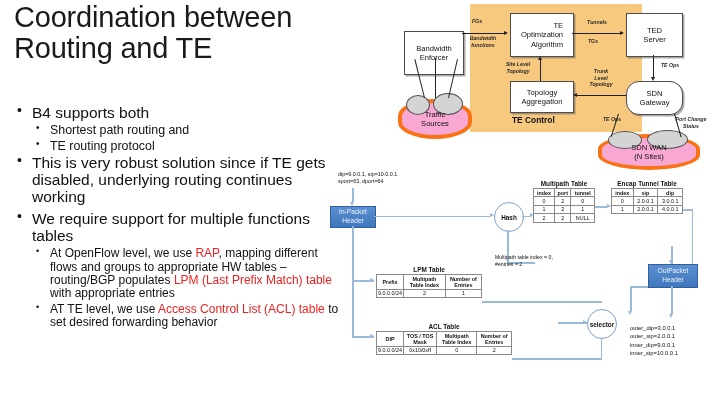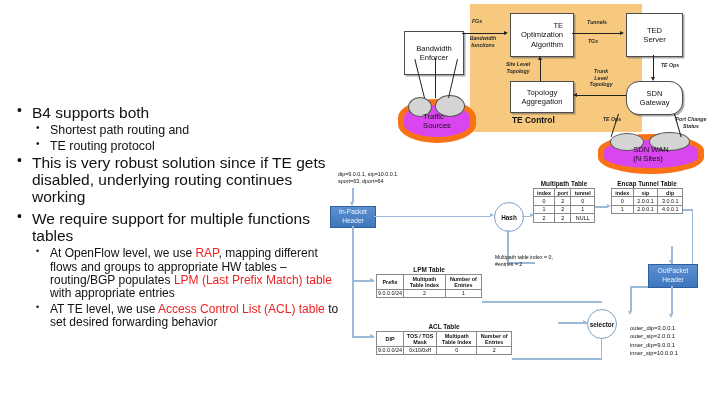--- a/index.html
+++ b/index.html
@@ -49,24 +49,24 @@
     position:absolute;left:108px;top:2px;width:172px;height:128px;
     background:#f6c97f;
   }
   .nodebox{
     position:absolute;background:#fff;border:1px solid #4d4d4d;
     box-shadow:1.5px 1.5px 0 rgba(90,90,90,.5);
     display:flex;align-items:center;justify-content:center;
     text-align:center;font-size:7.6px;line-height:1.2;color:#111;
   }
   .cloud{
-    position:absolute;background:#d946ef;border:6px solid #f97316;
+    position:absolute;background:#f9a8d4;border:4px solid #f97316;
     border-radius:50%/42%;
     display:flex;align-items:center;justify-content:center;
-    text-align:left;font-size:7.6px;line-height:1.2;color:#111;
+    text-align:center;font-size:7.6px;line-height:1.2;color:#111;
   }
   .cloud:before,.cloud:after{
     content:"";position:absolute;background:#d4d4d4;border:1px solid #555;
     border-radius:50%;
   }
   .cloud:before{width:34%;height:58%;left:6%;top:-26%;}
   .cloud:after{width:42%;height:62%;right:8%;top:-30%;}
   .cloudtxt{position:relative;z-index:3;}
   .lbl{
     position:absolute;font-size:5.2px;font-style:italic;font-weight:bold;
@@ -112,20 +112,21 @@
   .ftbl th{font-weight:bold;}
   .note{position:absolute;font-size:5.2px;color:#111;line-height:1.3;}
   .note2{position:absolute;font-size:5.8px;color:#111;line-height:1.45;}
   .hdrnote{position:absolute;font-size:5.4px;color:#111;line-height:1.35;}
 </style>
 </head>
 <body>
 
 <div class="slide">
 
+  <div class="title">Coordination between Routing and TE</div>
 
   <div class="bullets">
 
     <div class="b1">B4 supports both</div>
     <div class="b2">Shortest path routing and</div>
     <div class="b2">TE routing protocol</div>
 
     <div class="b1" style="">This is very robust solution since if TE gets disabled, underlying routing continues working</div>
 
     <div class="b1" style="margin-top:4px;">We require support for multiple functions tables</div>

